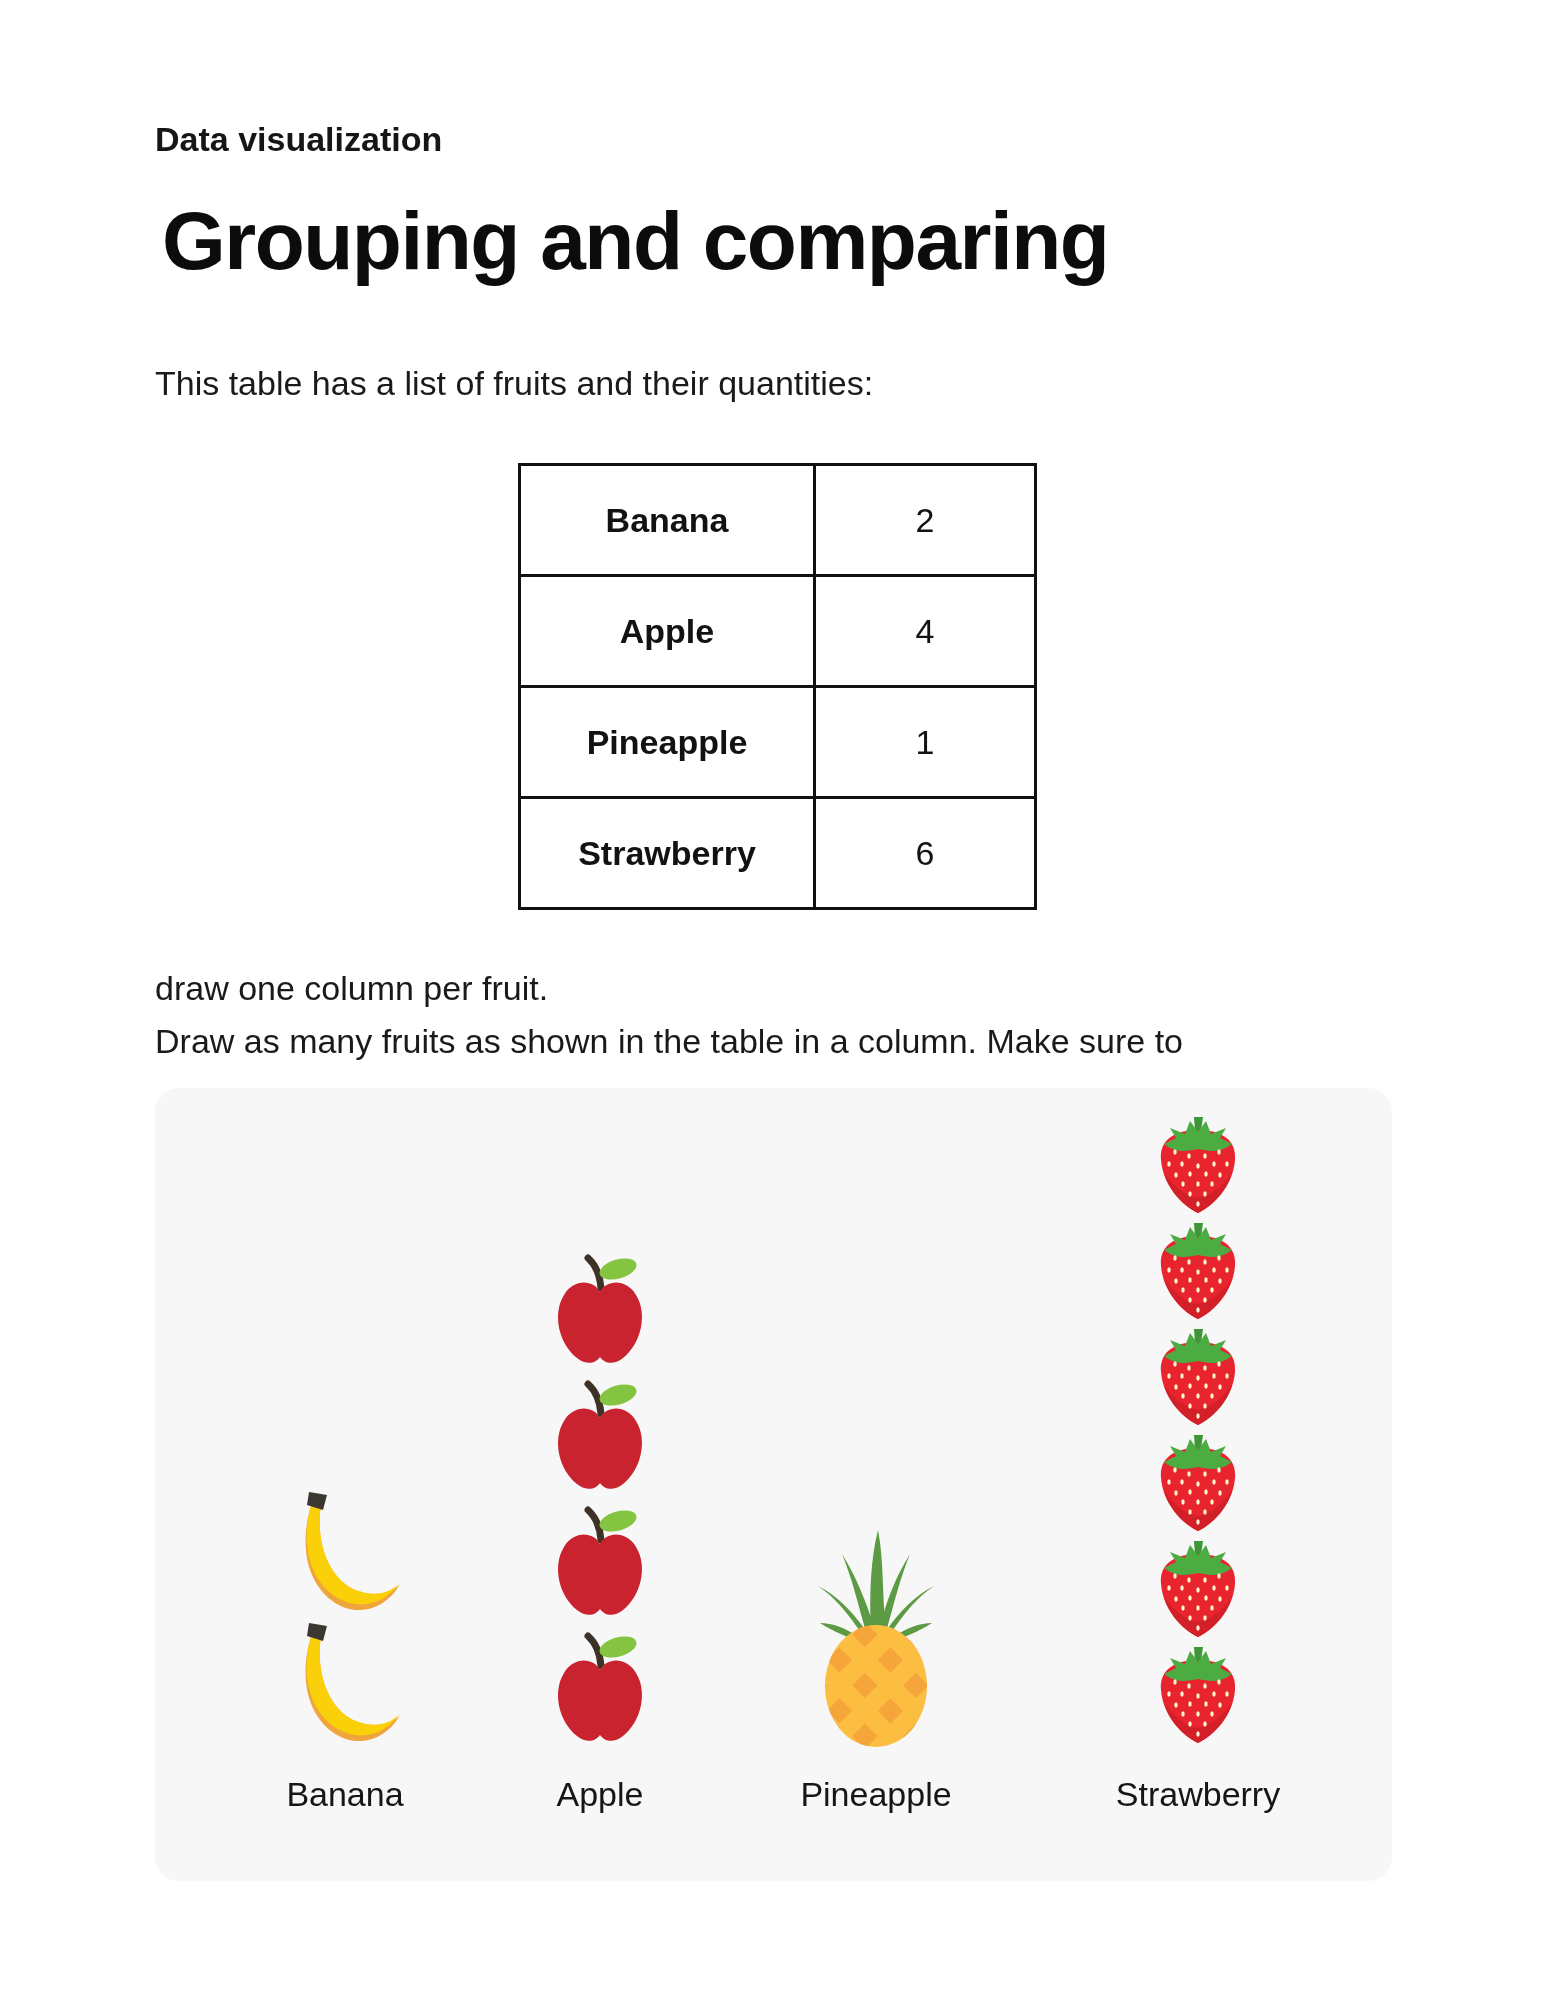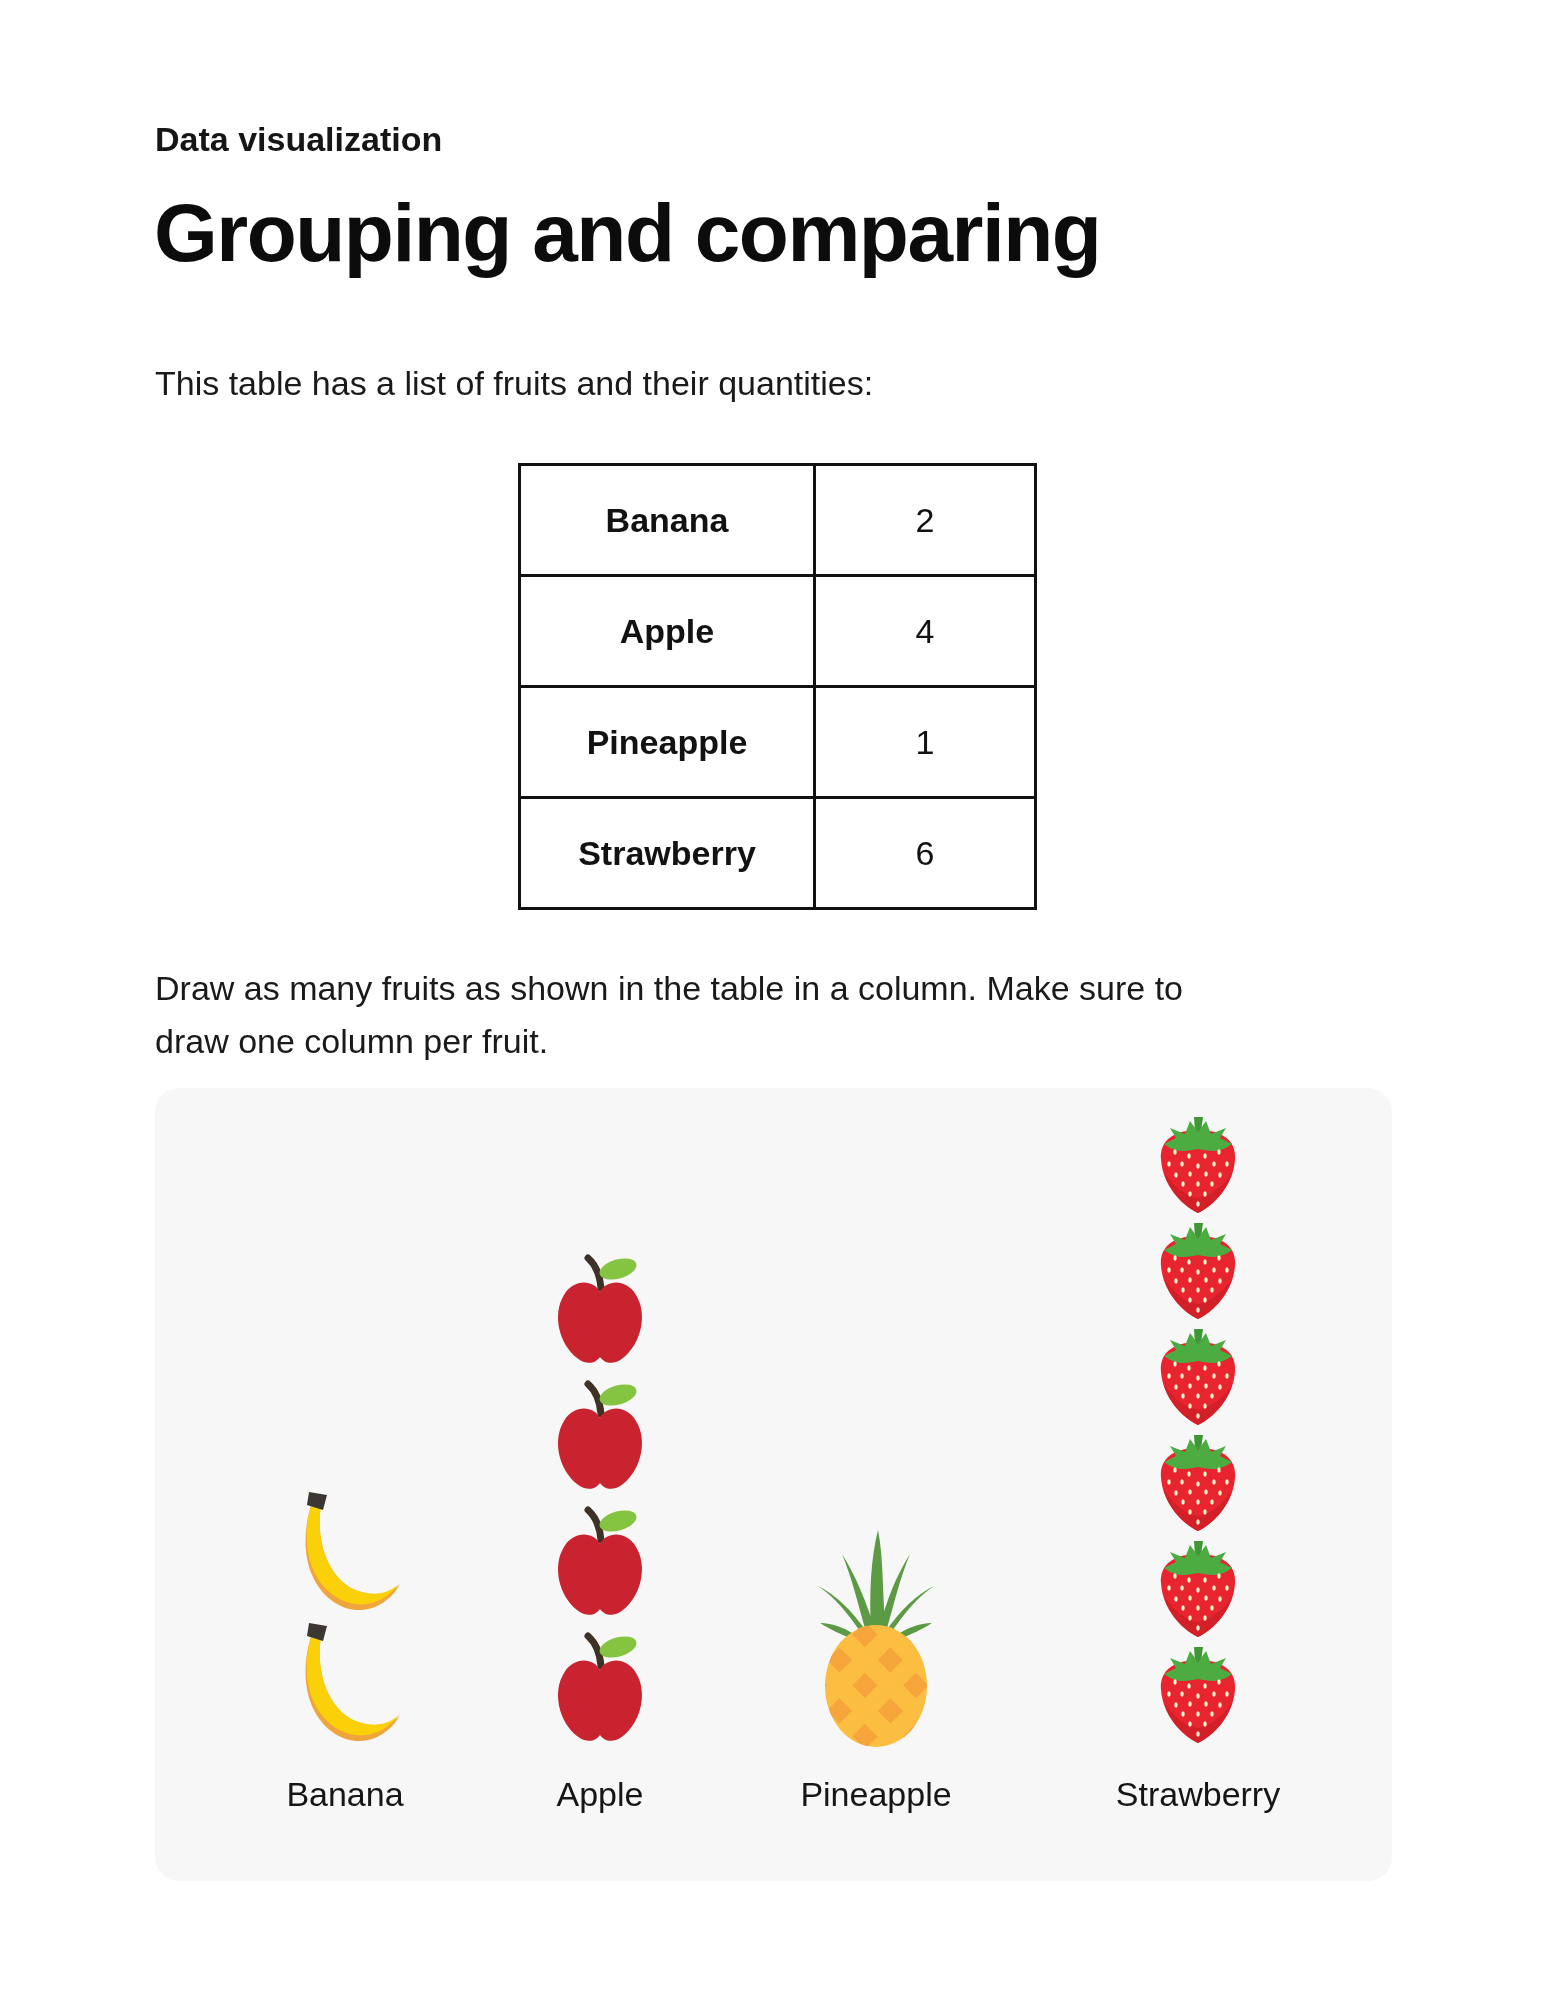--- a/index.html
+++ b/index.html
@@ -6,21 +6,21 @@
   body{
     width:1545px;height:2000px;position:relative;background:#ffffff;
     font-family:"Liberation Sans","DejaVu Sans",sans-serif;color:#121212;
     overflow:hidden;
   }
   .eyebrow{
     position:absolute;left:155px;top:118px;
     font-size:34px;line-height:1.25;font-weight:700;color:#161616;
   }
   .page-title{
-    position:absolute;left:150px;top:186px;margin:4px;
+    position:absolute;left:150px;top:186px;margin:12px;
     font-size:82px;line-height:1.05;font-weight:800;letter-spacing:-1.5px;color:#0c0c0c;text-align:right;
   }
   .intro{
     position:absolute;left:155px;top:358px;
     font-size:34px;line-height:1.5;color:#1a1a1a;
   }
   .fruit-table{
     position:absolute;left:518px;top:463px;
     border-collapse:collapse;table-layout:fixed;
   }
@@ -79,22 +79,22 @@
       <td class="qty">1</td>
     </tr>
     <tr>
       <td class="name">Strawberry</td>
       <td class="qty">6</td>
     </tr>
   </tbody>
 </table>
 
 <div class="instructions">
+  <div>draw one column per fruit.</div>
   <div>Draw as many fruits as shown in the table in a column. Make sure to</div>
-  <div>draw one column per fruit.</div>
 </div>
 
 <div class="chart-panel">
 
   <div class="picto-col col-banana">
     <div class="stack">
   <svg class="icon" width="117" height="125" viewBox="0 0 117 125">
     <path d="M26,8 C14,40 14,84 44,108 C70,128 100,116 113,92 C104,102 86,106 66,97 C40,84 27,46 35,8 Z" fill="#f0a53c"></path>
     <path d="M26,8 C15,38 16,80 46,103 C72,121 99,111 112,91 C104,101 86,106 66,97 C40,84 27,46 35,8 Z" fill="#fad108"></path>
     <path d="M22,0 L40,3 L36,18 L20,13 Z" fill="#3a3830"></path>

